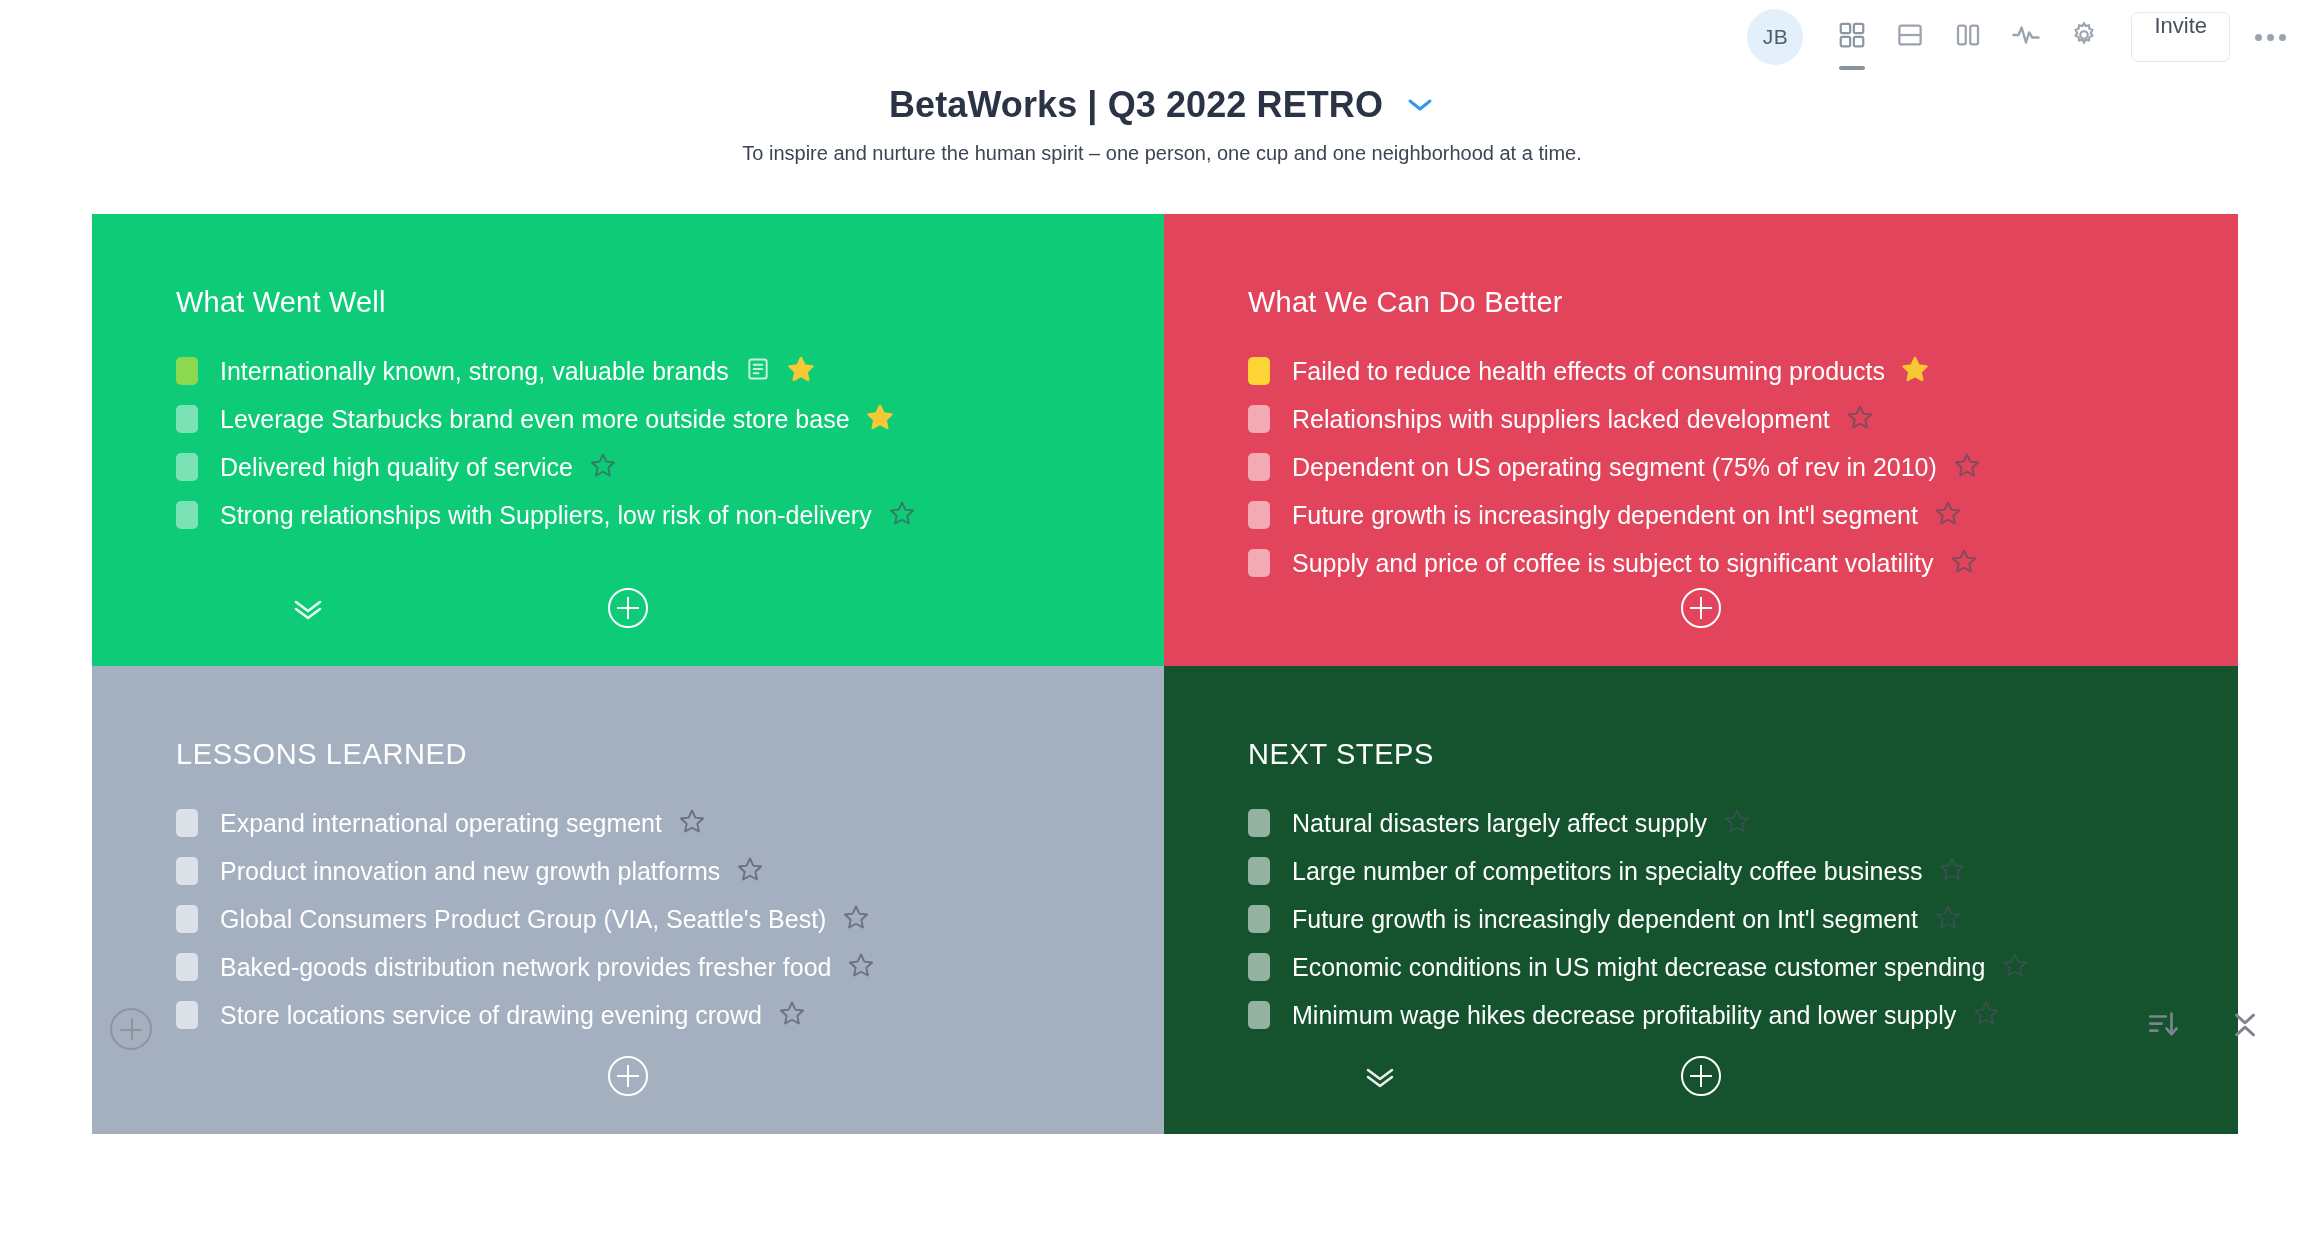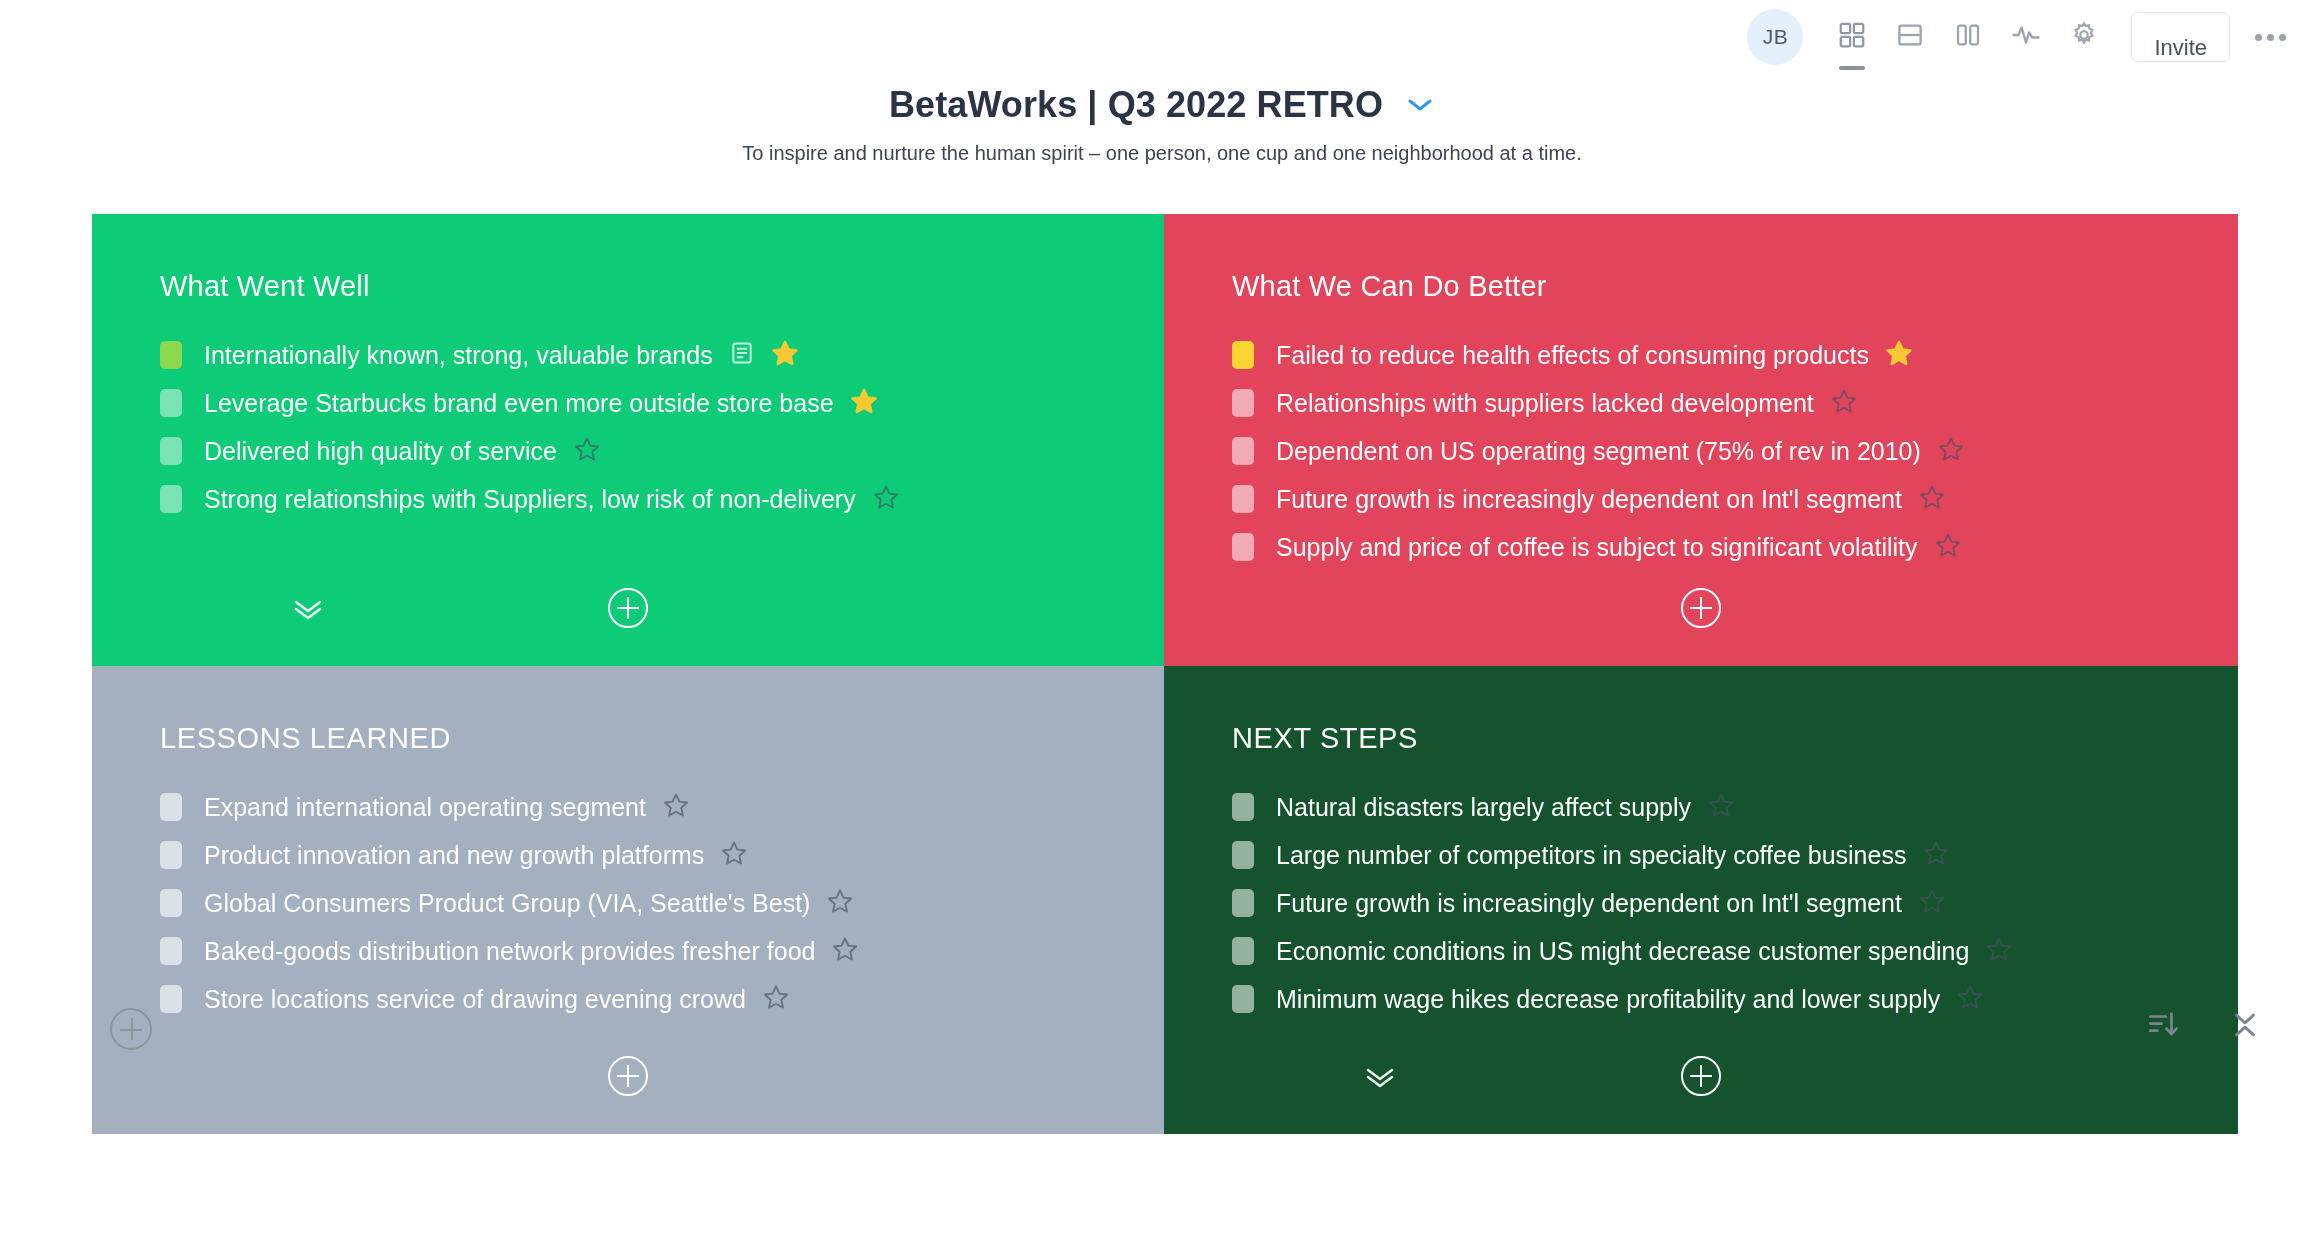--- a/index.html
+++ b/index.html
@@ -34,21 +34,21 @@
     content: ""; position: absolute; bottom: -4px; left: 50%;
     transform: translateX(-50%);
     width: 26px; height: 4px; border-radius: 2px; background: #8A929C;
   }
   .invite-btn {
     margin-left: 18px; margin-right: 4px;
     height: 50px; padding: 0 22px;
     border: 1px solid #E4E8ED; border-radius: 7px;
     background: #fff; color: #46515E;
     font-size: 22px; font-family: "Liberation Sans", sans-serif;
-    display: flex; align-items: flex-end; cursor: pointer;
+    display: flex; align-items: flex-start; cursor: pointer;
   }
   .dots {
     width: 56px; height: 56px; display:flex; align-items:center;
     justify-content:center; gap: 5px; cursor: pointer; margin-left: 8px;
   }
   .dots i { width: 7px; height: 7px; border-radius: 50%; background:#9AA3AE; display:block;}
 
   
   .titlewrap {
     position: absolute; top: 84px; left: 0; right: 0;
@@ -64,21 +64,21 @@
   }
 
   
   .board {
     position: absolute; top: 214px; left: 92px;
     width: 2146px; height: 920px;
     display: grid;
     grid-template-columns: 1072px 1074px;
     grid-template-rows: 452px 468px;
   }
-  .panel { position: relative; overflow: hidden; padding: 0; }
+  .panel { position: relative; overflow: hidden; padding: 16px; }
   .panel.green   { background: #0ECB78; }
   .panel.red     { background: #E2445C; }
   .panel.slate-l { background: #A4AFBF; }
   .panel.slate-d { background: #14532d; }
 
   .panel-title {
     color: #FFFFFF; font-size: 29px; font-weight: 400;
     padding: 56px 0 0 68px; letter-spacing: .2px;
   }
   .panel-title.caps { letter-spacing: .6px; }

